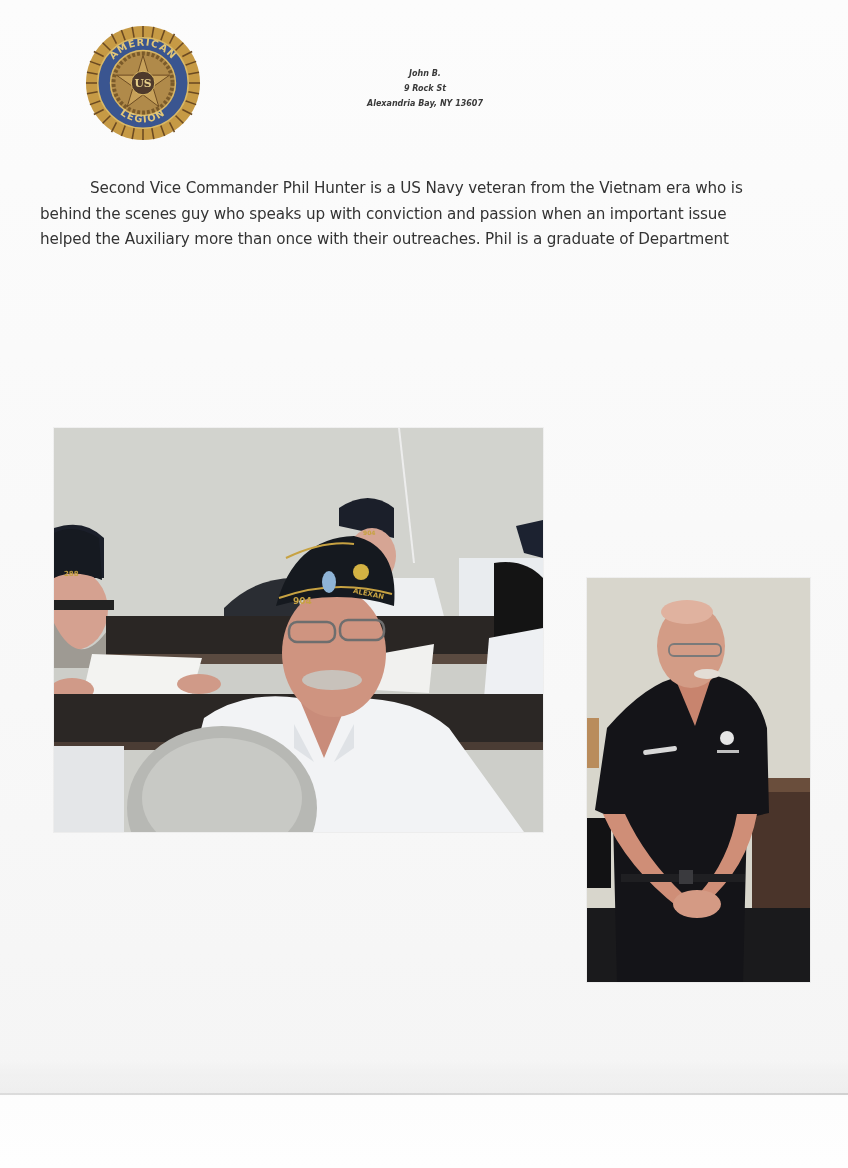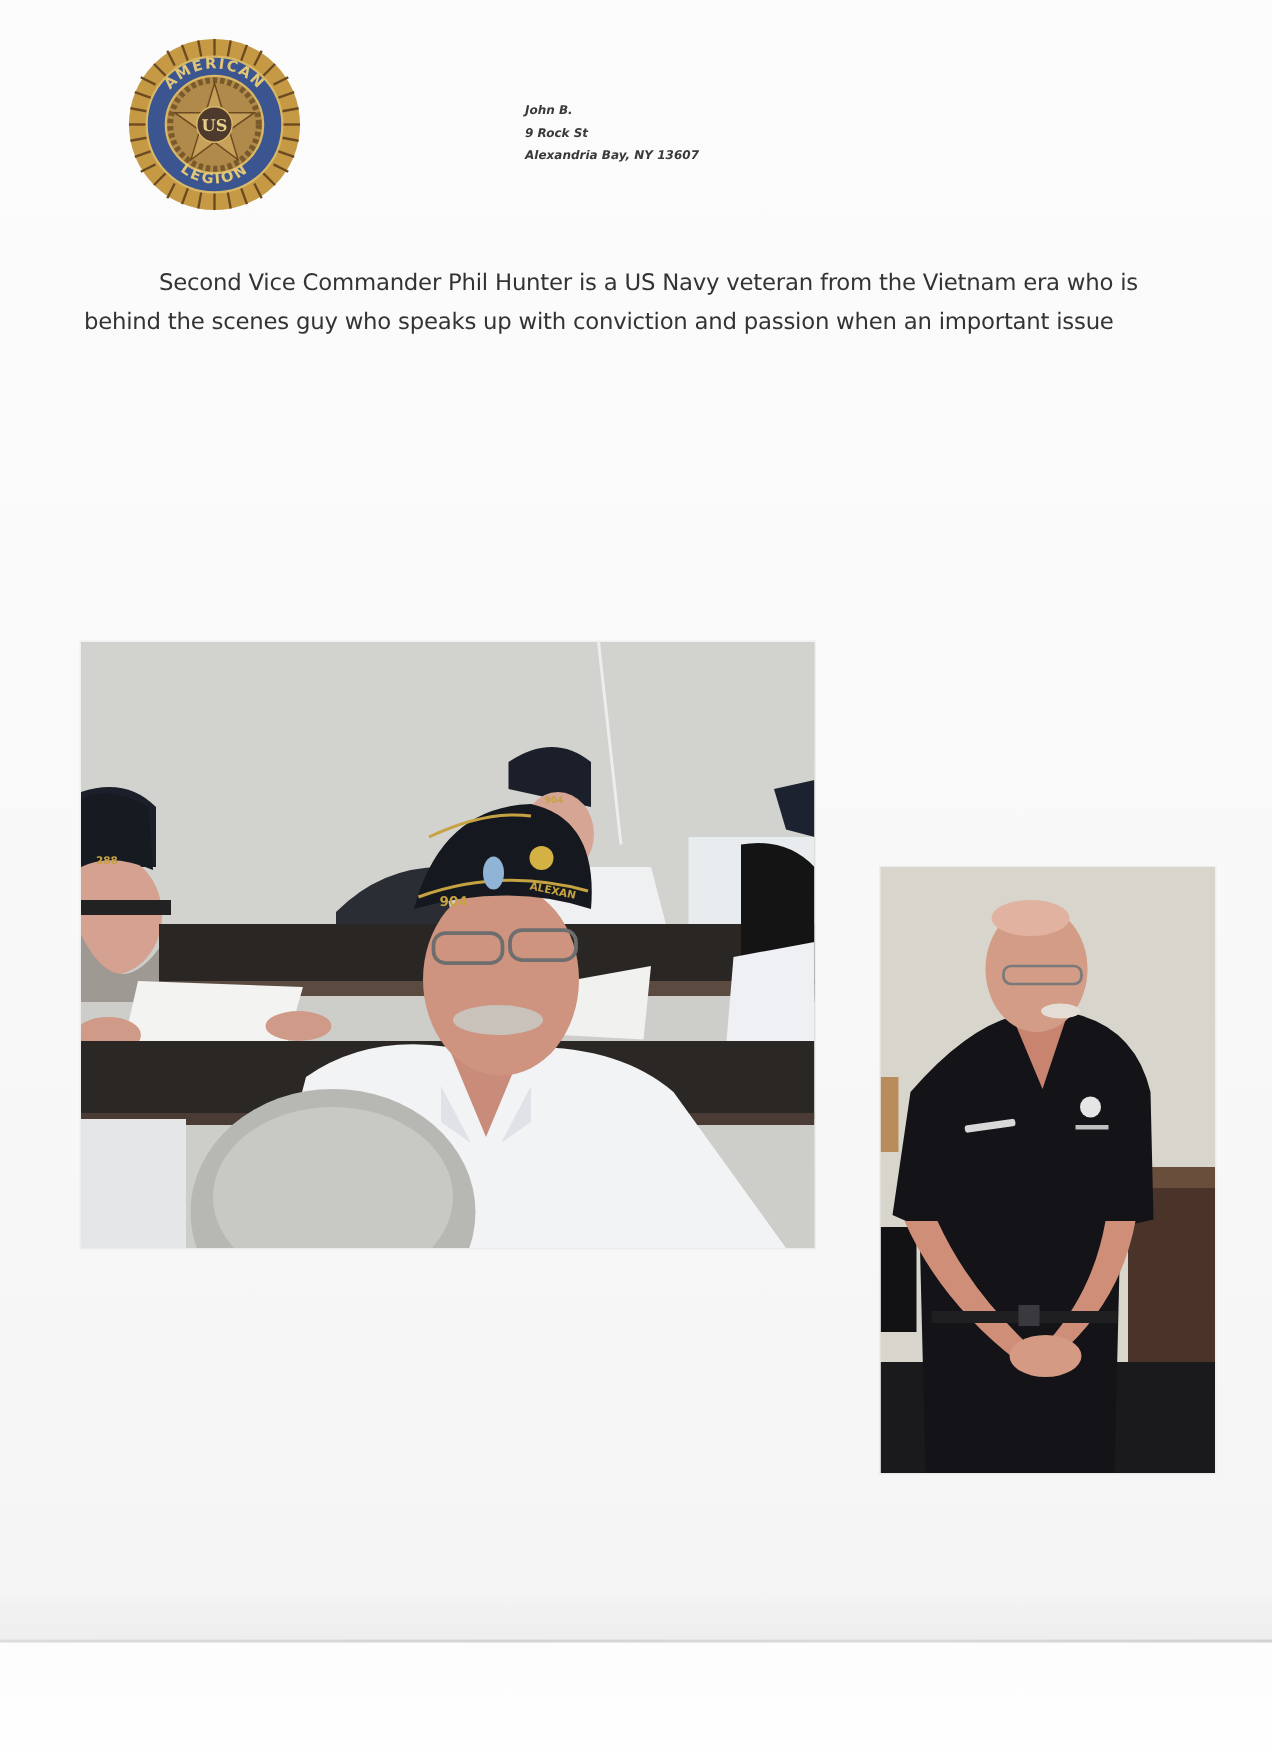--- a/index.html
+++ b/index.html
@@ -26,29 +26,30 @@
 
   
   .logo {
     position: absolute; left: 84px; top: 24px; width: 118px; height: 118px;
   }
   .logo svg { width: 100%; height: 100%; display: block; }
 
   
   .address {
     position: absolute; left: 350px; top: 66px; width: 150px;
+    text-align: center;
     font-family: "DejaVu Sans", sans-serif;
     font-style: italic; font-weight: bold;
     font-size: 8px; line-height: 15px; color: #3a3a3a;
   }
   .address div { white-space: nowrap; }
 
   
   .body-text {
-    position: absolute; left: 56px; top: 176px; width: 770px;
+    position: absolute; left: 40px; top: 176px; width: 770px;
     font-family: "DejaVu Sans", sans-serif;
     font-size: 15.2px; line-height: 25.7px; color: #333;
     letter-spacing: -0.15px;
   }
   .body-text .line { white-space: nowrap; display: block; }
   .body-text .line.indent { padding-left: 50px; }
 
   
   .photo {
     position: absolute; overflow: hidden;
@@ -128,20 +129,21 @@
 
   <div class="address">
     <div>John B.</div>
     <div>9 Rock St</div>
     <div>Alexandria Bay, NY 13607</div>
   </div>
 
   <div class="body-text">
     <span class="line indent">Second Vice Commander Phil Hunter is a US Navy veteran from the Vietnam era who is</span>
     <span class="line">behind the scenes guy who speaks up with conviction and passion when an important issue</span>
+    <span class="line">helped the Auxiliary more than once with their outreaches.  Phil is a graduate of Department</span>
   </div>
 
   <div class="photo photo-meeting" title="Legion members in garrison caps seated at a meeting">
     <svg viewBox="0 0 489 404" preserveAspectRatio="none" xmlns="http://www.w3.org/2000/svg">
 
       <rect x="0" y="0" width="489" height="404" fill="#cdcec9"></rect>
       <rect x="0" y="0" width="489" height="190" fill="#d2d3ce"></rect>
       <line x1="345" y1="0" x2="360" y2="135" stroke="#ededed" stroke-width="2"></line>
 
       <rect x="405" y="130" width="84" height="80" fill="#e9ecef"></rect>

